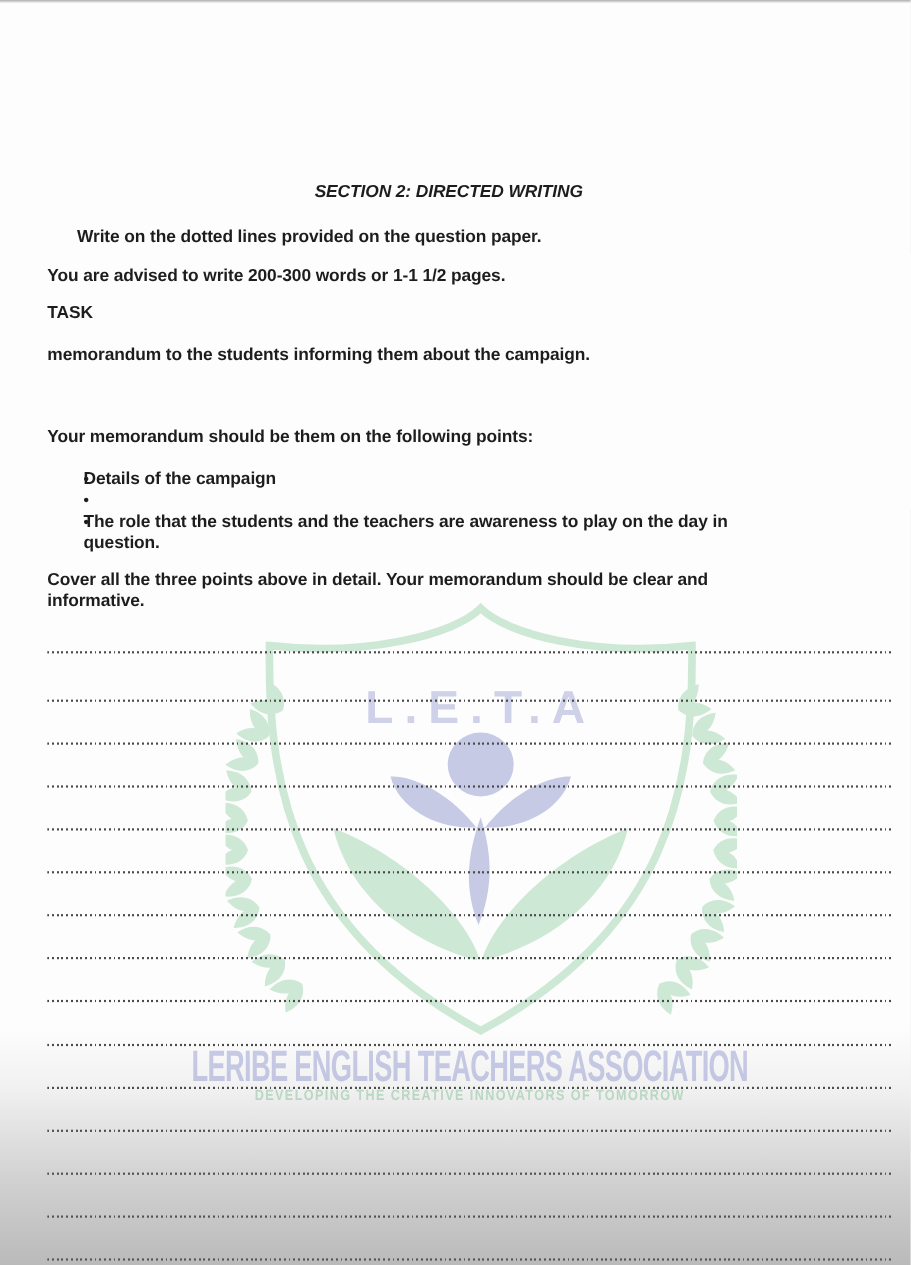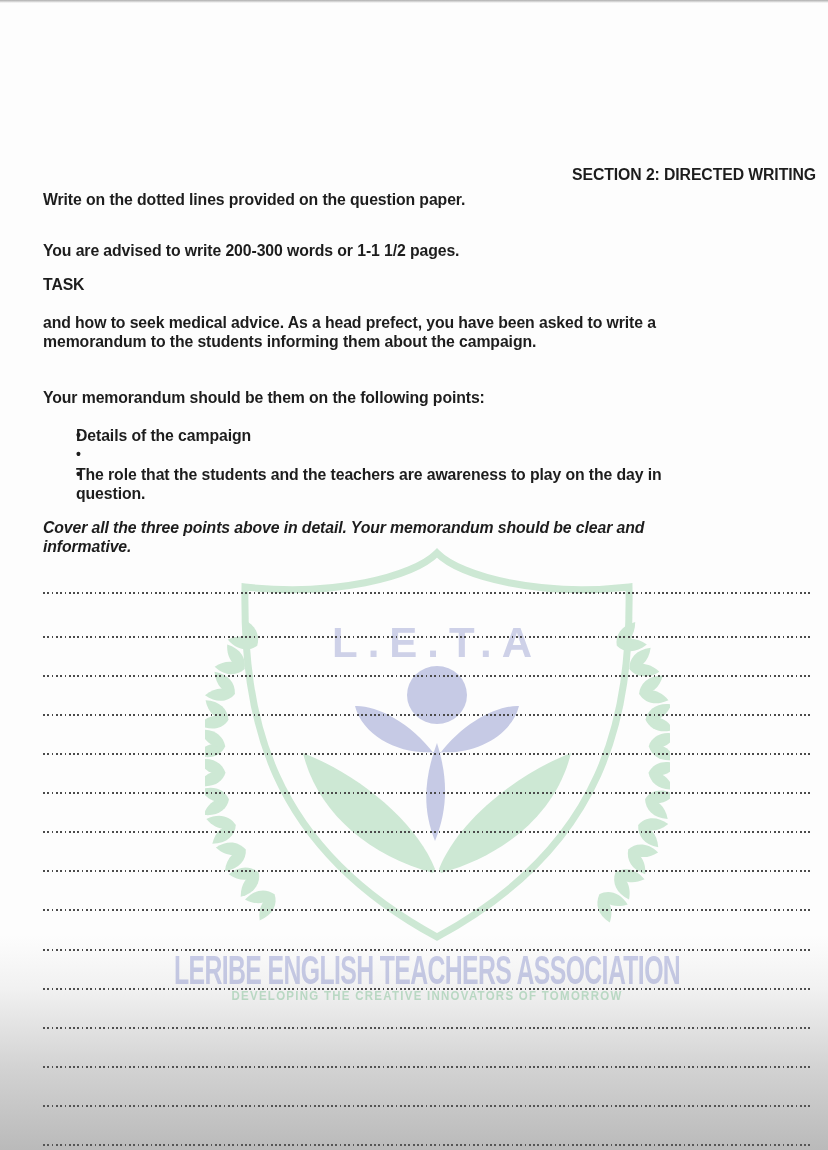--- a/index.html
+++ b/index.html
@@ -21,31 +21,31 @@
   }
   .top-edge{
     position:absolute;left:0;top:0;width:828px;height:3px;
     background:linear-gradient(180deg, rgba(75,75,75,.45), rgba(75,75,75,0));
     z-index:6;
   }
   
   .content{position:absolute;left:0;top:0;width:828px;height:1150px;z-index:2;}
   .doc-title{
     position:absolute;left:0;top:166px;width:816px;
-    text-align:right;font-size:15.8px;letter-spacing:-0.1px;white-space:nowrap;
+    text-align:center;font-size:15.8px;letter-spacing:-0.1px;white-space:nowrap;font-style:italic;
   }
   .tblock{position:absolute;left:43px;white-space:nowrap;font-size:15.8px;letter-spacing:-0.1px;}
-  .i1{top:191px;} .i2{top:242px;} .task{top:276px;}
+  .i1{top:207px;margin-left:27px;} .i2{top:242px;} .task{top:276px;}
   .para{top:313px;line-height:19.3px;}
   .intro{top:389px;}
   .bullets{position:absolute;left:43px;top:426px;font-size:15.8px;letter-spacing:-0.1px;line-height:19.3px;}
   .bullet-row{display:flex;align-items:flex-start;}
   .bdot{display:inline-block;width:26px;padding-left:33px;font-size:14px;line-height:19.3px;}
   .btxt{white-space:nowrap;}
-  .closing{top:518px;line-height:19.3px;font-style:italic;}
+  .closing{top:518px;line-height:19.3px;}
   
   .wline{
     position:absolute;left:43px;width:769px;height:2px;
     background:repeating-linear-gradient(to right, var(--line) 0, var(--line) 1.7px, rgba(0,0,0,0) 1.7px, rgba(0,0,0,0) 4.3px);
     z-index:2;
   }
   
   .wm{position:absolute;z-index:1;}
   .wm-logo{left:205px;top:543px;width:465px;height:430px;}
   .wm-green-fill{fill:var(--wm-green);}
@@ -150,21 +150,20 @@
 
   <div class="content">
     <div class="doc-title">SECTION 2: DIRECTED WRITING</div>
 
     <div class="tblock i1">Write on the dotted lines provided on the question paper.</div>
     <div class="tblock i2">You are advised to write 200-300 words or 1-1 1/2 pages.</div>
 
     <div class="tblock task">TASK</div>
 
     <div class="tblock para">
-      <div>and how to seek medical advice. As a head prefect, you have been asked to write a</div>
       <div>memorandum to the students informing them about the campaign.</div>
     </div>
 
     <div class="tblock intro">Your memorandum should be them on the following points:</div>
 
     <div class="bullets">
       <div class="bullet-row">
         <span class="bdot">•</span>
         <div class="btxt">
           <div>Details of the campaign</div>

